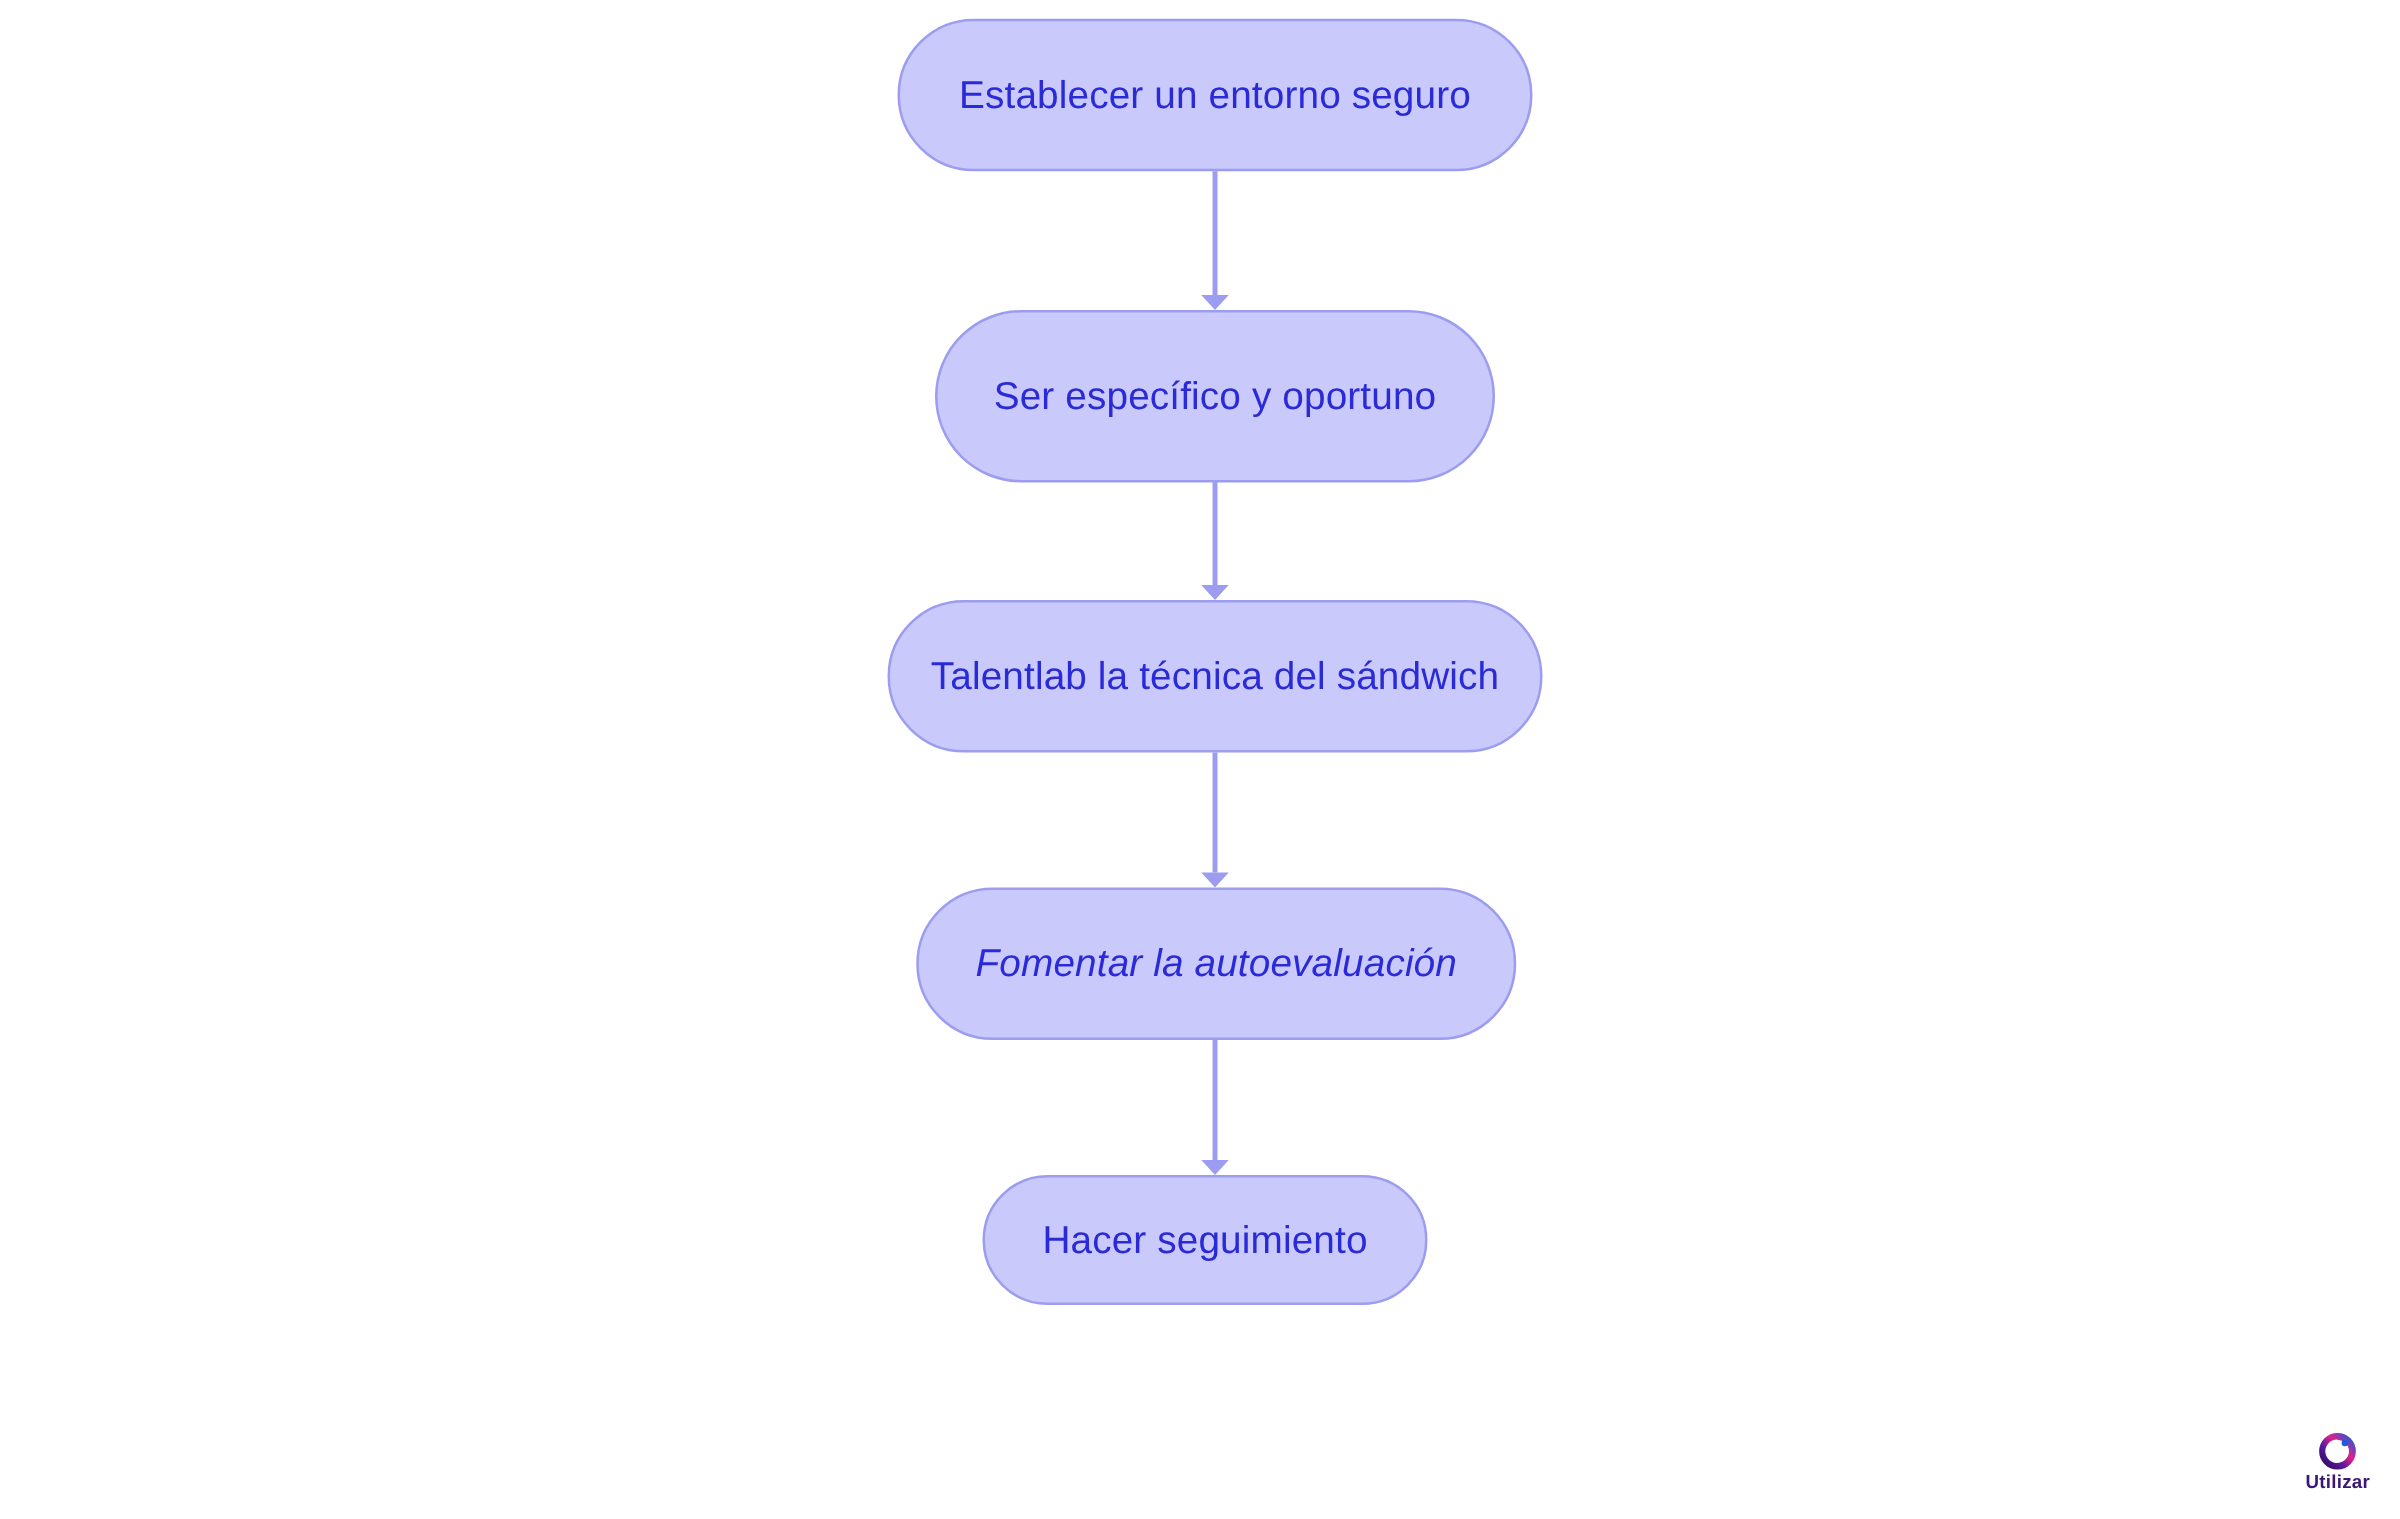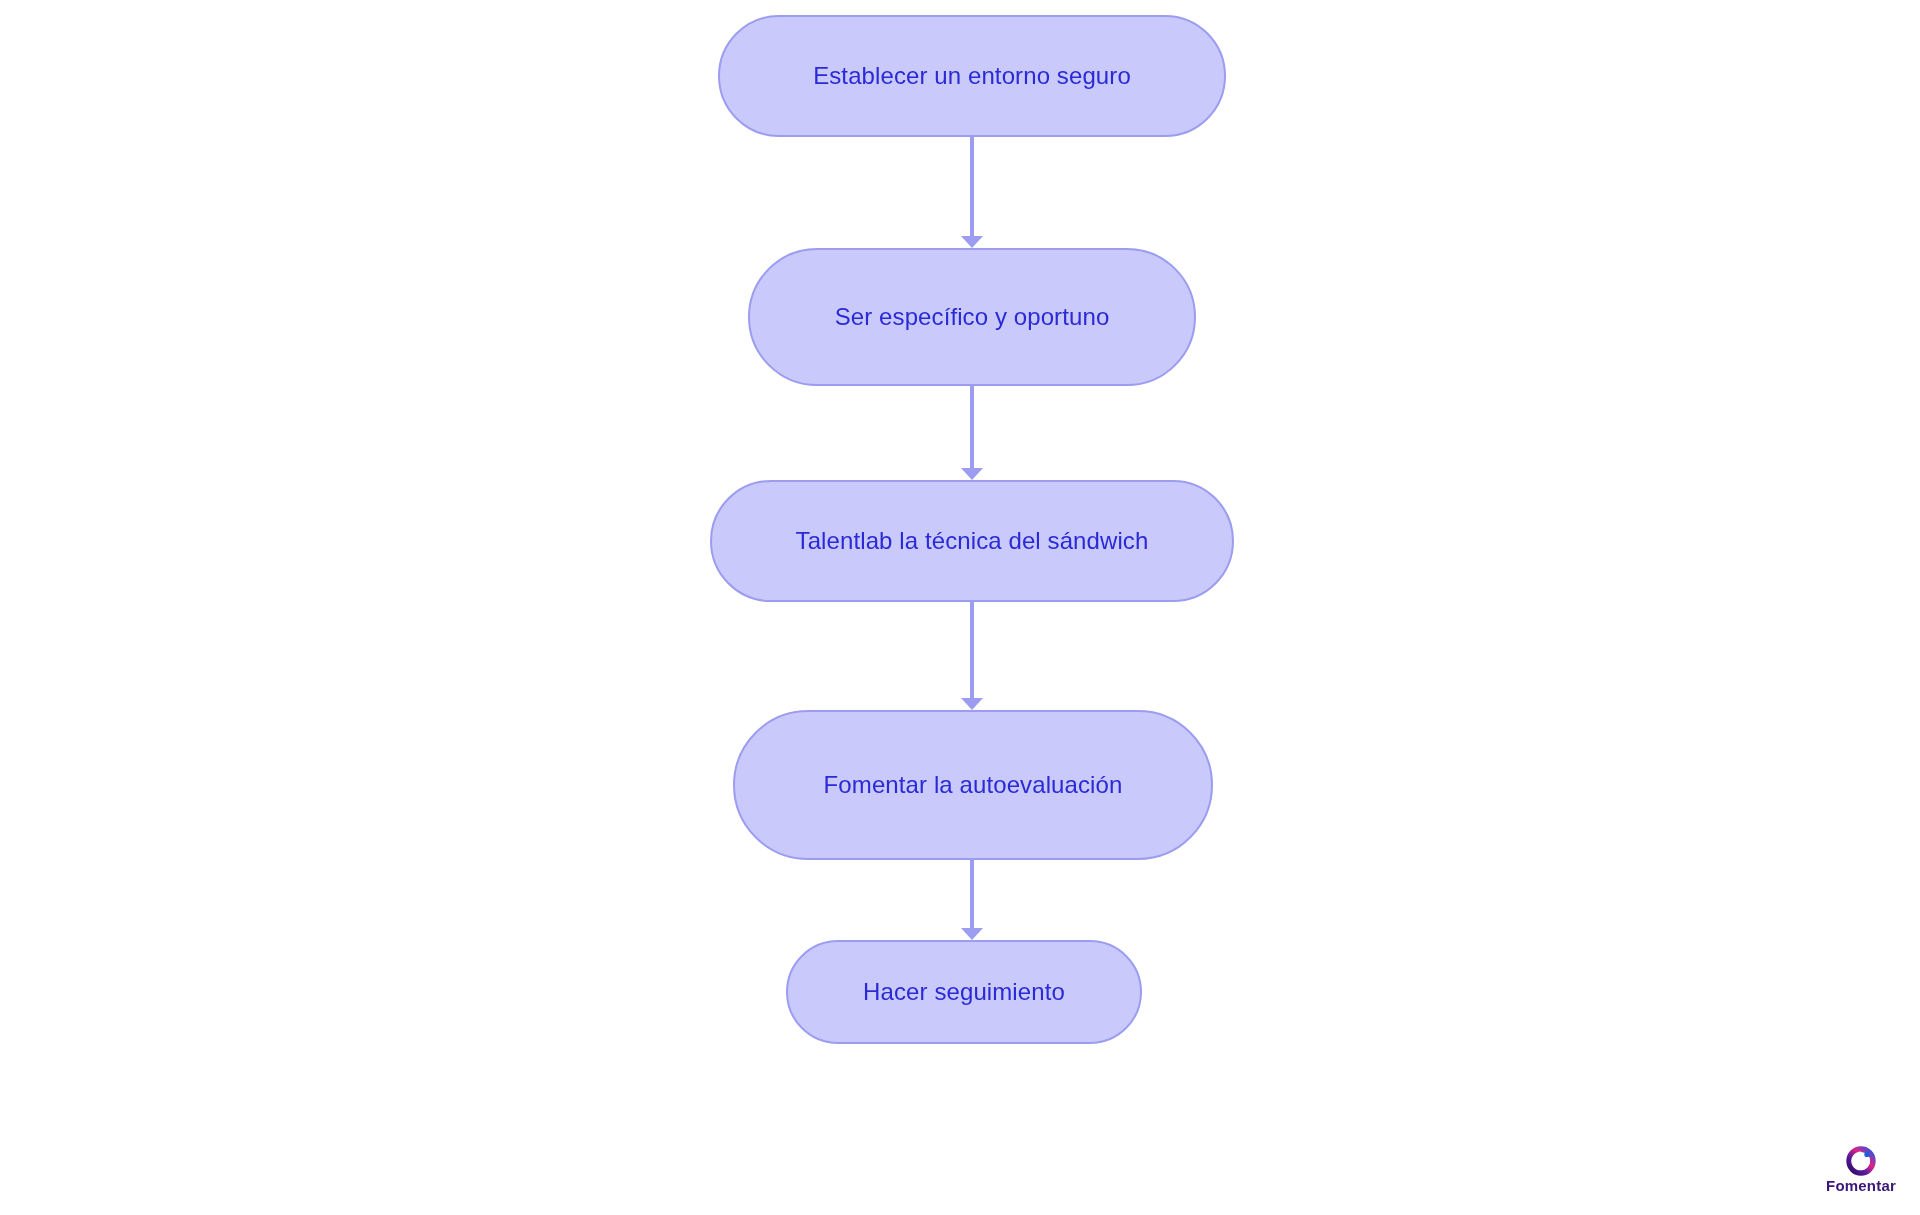--- a/index.html
+++ b/index.html
@@ -30,32 +30,32 @@
     border: 2px solid #9c9cf0;
     border-radius: 999px;
     display: flex;
     align-items: center;
     justify-content: center;
     text-align: center;
   }
   .node-label {
     color: #2a2ad6;
     font-family: "Liberation Sans", sans-serif;
-    font-size: 24px;
+    font-size: 31px;
     font-weight: 400;
     letter-spacing: 0.1px;
     line-height: 1.1;
     white-space: nowrap;
     user-select: none;
   }
 
   #node-0 { left: 718px;  top: 15px;   width: 508px; height: 122px; }
   #node-1 { left: 748px;  top: 248px;  width: 448px; height: 138px; }
   #node-2 { left: 710px;  top: 480px;  width: 524px; height: 122px; }
-  #node-3 { left: 733px;  top: 710px;  width: 480px; height: 150px; }
+  #node-3 { left: 733px;  top: 710px;  width: 480px; height: 122px; font-style: italic; }
   #node-4 { left: 786px;  top: 940px;  width: 356px; height: 104px; }
 
   
   #connectors {
     position: absolute;
     left: 0;
     top: 0;
     width: 1920px;
     height: 1215px;
     pointer-events: none;
@@ -148,14 +148,14 @@
         <stop offset="0%" stop-color="#2d0a5e"></stop>
         <stop offset="35%" stop-color="#5b1a9e"></stop>
         <stop offset="62%" stop-color="#e0218a"></stop>
         <stop offset="100%" stop-color="#1a5be0"></stop>
       </linearGradient>
     </defs>
     <circle cx="24" cy="24" r="19" fill="none" stroke="url(#ringGrad)" stroke-width="9"></circle>
     <path d="M24 9 A15 15 0 1 0 35 14.5 L31 19 A9.5 9.5 0 1 1 24 14.5 Z" fill="#ffffff"></path>
     <circle cx="33.5" cy="13.5" r="4.2" fill="#1a5be0"></circle>
   </svg>
-  <span class="brand-name">Fomentar</span>
+  <span class="brand-name">Utilizar</span>
 </div>
 
 </body></html>

